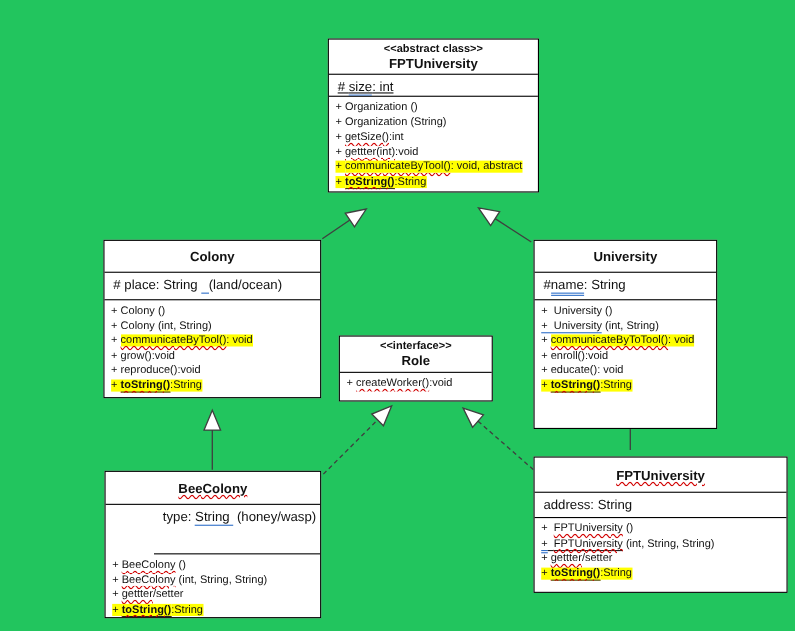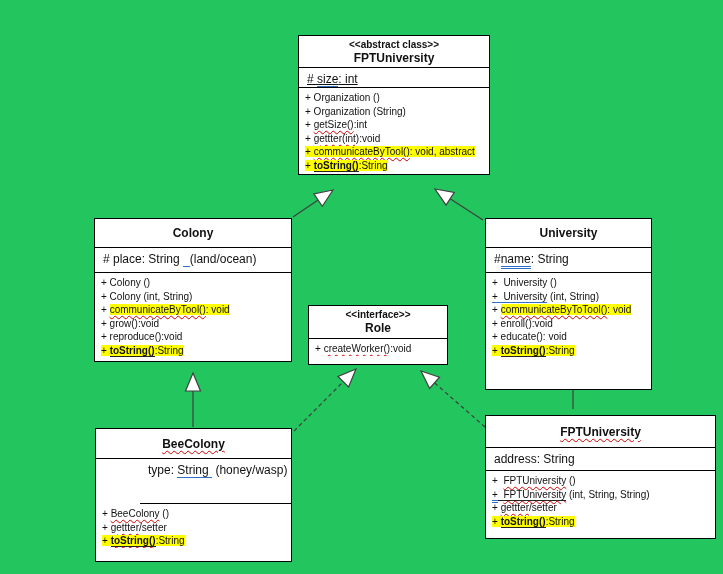--- a/index.html
+++ b/index.html
@@ -128,20 +128,21 @@
       </div>
       <div class="uml-class" style="left: 95px; top: 428px; width: 197px; height: 134px;">
         <div class="compartment title" style="height: 30px;">
           <div class="cname sq">BeeColony</div>
         </div>
         <div class="compartment fields" style="height: 45px; margin-left: 44px;">
           <div class="frow"><span class="seg">type: </span><span class="seg bu">String </span><span class="seg"> (honey/wasp)</span></div>
         </div>
         <div class="compartment methods">
           <div class="mrow"><span class="seg">+ </span><span class="seg sq">BeeColony</span><span class="seg"> ()</span></div>
+          <div class="mrow"><span class="seg">+ </span><span class="seg sq">BeeColony</span><span class="seg"> (int, String, String)</span></div>
           <div class="mrow"><span class="seg">+ </span><span class="seg sq">gettter</span><span class="seg">/setter</span></div>
           <div class="mrow"><span class="seg hl">+ </span><span class="seg sq ul hl b">toString()</span><span class="seg hl">:String</span></div>
         </div>
       </div>
       <div class="uml-class" style="left: 485px; top: 415px; width: 231px; height: 124px;">
         <div class="compartment title" style="height: 32px;">
           <div class="cname sq">FPTUniversity</div>
         </div>
         <div class="compartment fields" style="height: 23px;">
           <div class="frow"><span class="seg">address: String</span></div>

